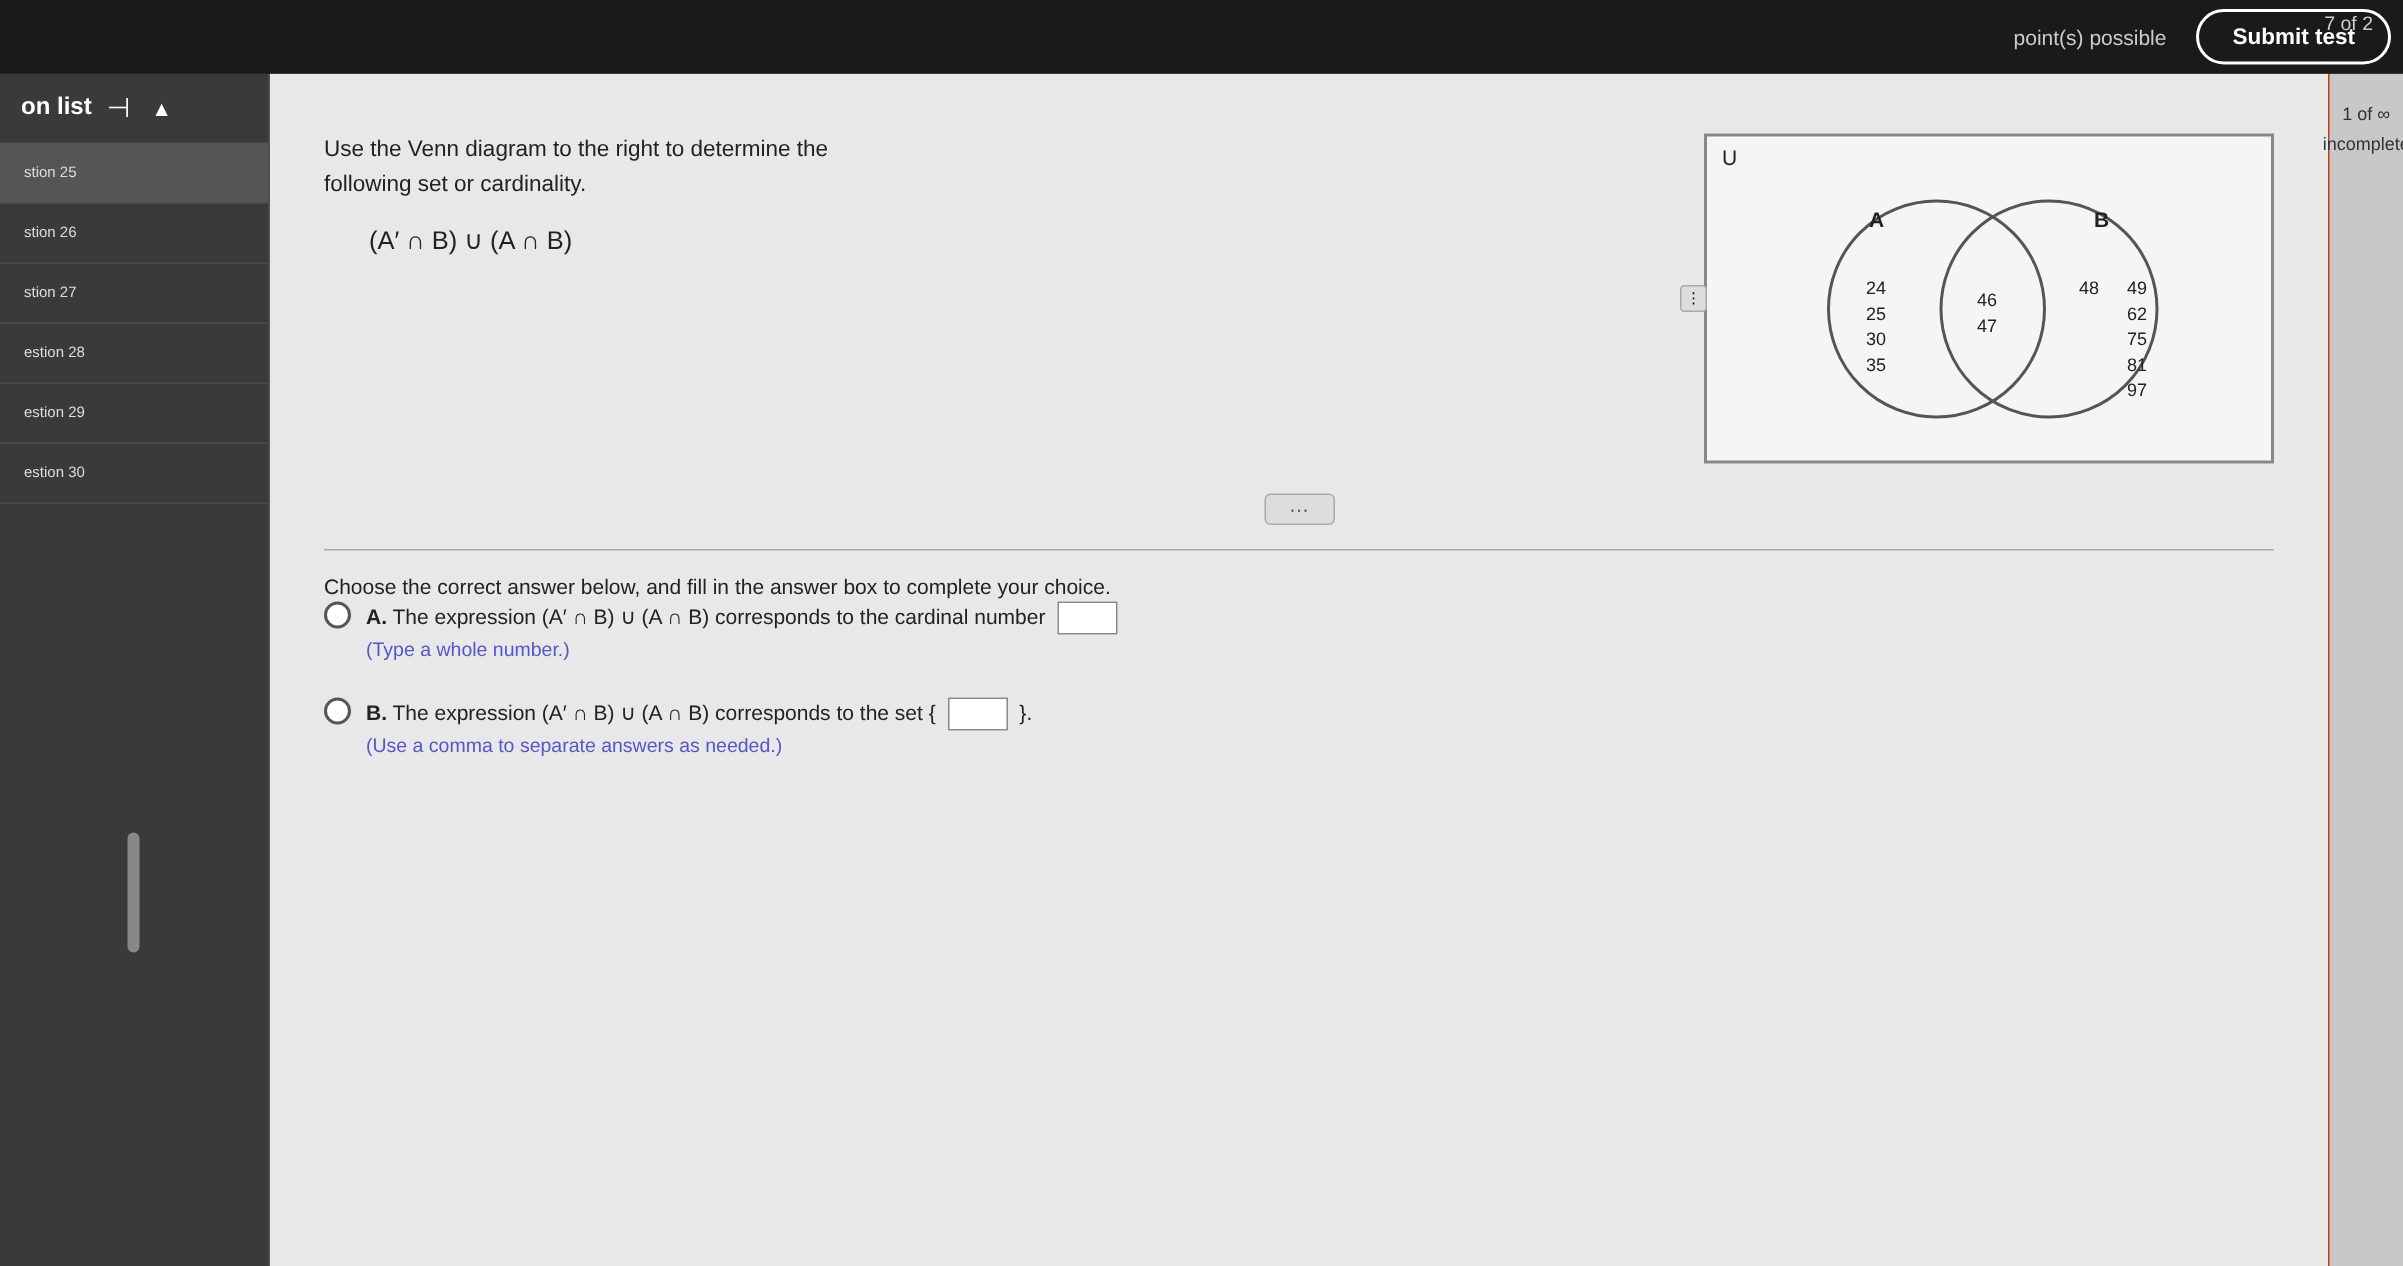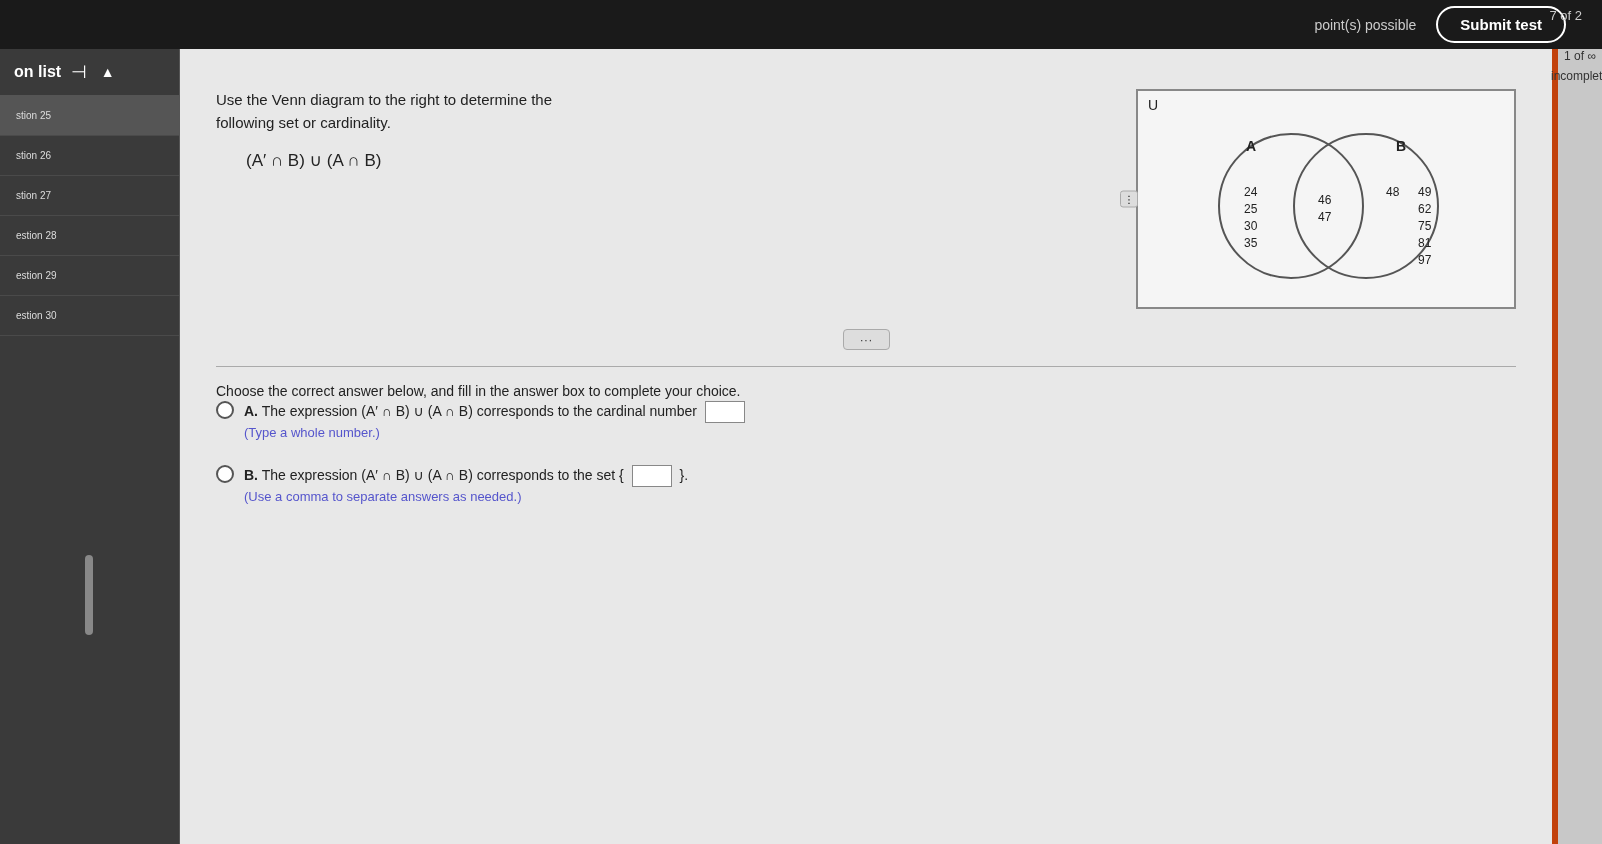--- a/index.html
+++ b/index.html
@@ -12,21 +12,21 @@
       display: flex;
       flex-direction: column;
     }
 
     
     .top-bar {
       background: #1a1a1a;
       display: flex;
       align-items: center;
       justify-content: flex-end;
-      padding: 6px 36px;
+      padding: 6px 8px;
       min-height: 48px;
       gap: 20px;
     }
     .submit-btn {
       background: #1a1a1a;
       color: #fff;
       border: 2px solid #fff;
       border-radius: 20px;
       padding: 8px 22px;
       font-size: 15px;
@@ -225,21 +225,22 @@
       margin: 0 4px;
     }
 
     
     .right-panel {
       background: #c8c8c8;
       width: 50px;
       display: flex;
       flex-direction: column;
       align-items: center;
-      border-left: 6px solid #c2410c;
+      padding-top: 20px;
+      border-left: 1px solid #c2410c;
     }
 
     
     .sidebar-scroll-thumb {
       width: 8px;
       background: #888;
       border-radius: 4px;
       margin: 0 auto;
       height: 80px;
     }

